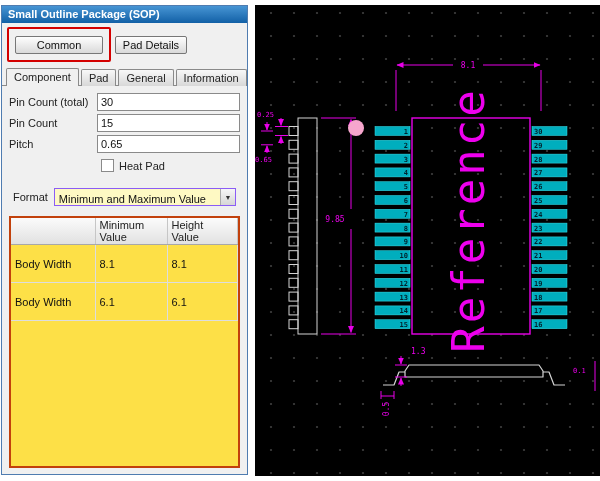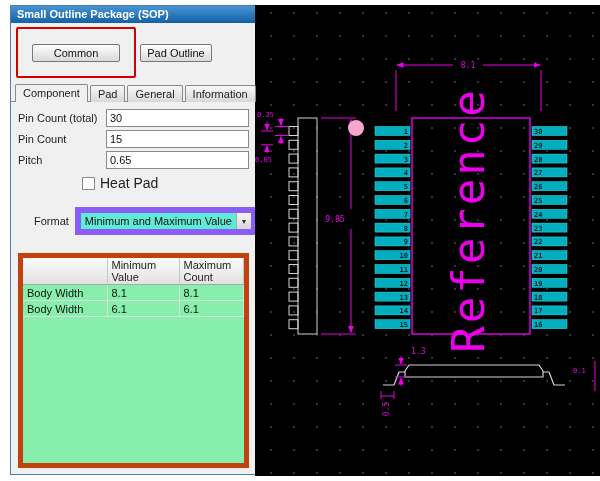--- a/index.html
+++ b/index.html
@@ -1,53 +1,53 @@
 <!DOCTYPE html>
 <html><head>
 <meta charset="utf-8">
 <style>
   html,body{margin:0;padding:0}
   body{width:600px;height:481px;position:relative;background:#fff;
        font-family:"Liberation Sans",sans-serif;overflow:hidden}
 
   
-  .window{position:absolute;left:10px;top:5px;width:247px;height:470px;
+  .window{position:absolute;left:1px;top:5px;width:247px;height:470px;
           border:1px solid #4f7cb0;background:#f0f0f0;display:flex;flex-direction:column;box-sizing:border-box}
   .titlebar{height:17px;flex:0 0 17px;background:linear-gradient(#4795d4,#1260a6);
             color:#fff;font-size:11px;font-weight:bold;line-height:17px;padding-left:6px}
   .btnrow{padding:4px 6px 1px 5px;display:flex;align-items:center}
-  .hl{border:2px solid #d40000;padding:14px;margin-right:4px;border-radius:2px}
+  .hl{border:2px solid #d40000;padding:6px;margin-right:4px;border-radius:2px}
   button.win{font-family:inherit;font-size:11px;padding:2px 0;width:88px;
              background:linear-gradient(#fefefe,#d9d9d9);border:1px solid #777;border-radius:2px;color:#111}
   button.win.pd{width:72px}
   .tabstrip{display:flex;align-items:flex-end;padding:5px 13px 0 4px;margin-bottom:-1px;position:relative;z-index:2}
   .tab{font-size:11px;padding:2px 7px;border:1px solid #8a8a8a;border-bottom:none;
        border-radius:2px 2px 0 0;background:linear-gradient(#f8f8f8,#d8d8d8);margin-right:2px;color:#222}
   .tab.active{background:#f0f0f0;padding-bottom:3px}
   .tabcontent{flex:1;border-top:1px solid #8a8a8a;padding:7px 7px 6px 7px;
               display:flex;flex-direction:column;min-height:0}
   .frow{display:flex;align-items:center;margin-bottom:3px}
   .frow label{width:88px;flex:0 0 88px;font-size:11px;color:#222}
   .frow input[type=text]{flex:1;min-width:0;font-family:inherit;font-size:11px;
         border:1px solid #8a8a8a;padding:1px 3px;height:14px;background:#fff;color:#111}
   input.dis{background:#f2f2f2;color:#9b9b9b}
-  .chkrow{margin:3px 0 4px 64px;display:flex;align-items:center;font-size:14px;color:#222}
+  .chkrow{margin:3px 0 4px 92px;display:flex;align-items:center;font-size:11px;color:#222}
   .chk{width:11px;height:11px;border:1px solid #8a8a8a;background:#fff;margin-right:5px}
-  .fmtrow{display:flex;align-items:center;margin:12px 16px 2px}
+  .fmtrow{display:flex;align-items:center;margin:12px 4px 2px}
   .fmtrow label{font-size:11px;margin-right:6px;color:#222}
-  .combo{flex:1;display:flex;border:6px solid #8b5cf6;background:#5eead4;height:16px;align-items:center}
+  .combo{flex:1;display:flex;border:1px solid #8b5cf6;background:#fef9c3;height:16px;align-items:flex-end}
   .combo-text{flex:1;font-size:11px;padding:0 4px;white-space:nowrap;overflow:hidden;color:#111}
   .combo-btn{width:15px;height:100%;background:linear-gradient(#f6f6f6,#d6d6d6);
              border-left:1px solid #aaa;display:flex;align-items:center;justify-content:center;
              font-size:7px;color:#333;box-sizing:border-box}
-  .tablewrap{flex:1;margin-top:16px;border:5px solid #c2410c;background:#86efac;overflow:hidden}
+  .tablewrap{flex:1;margin-top:8px;border:2px solid #c2410c;background:#fde047;overflow:hidden}
   table{width:100%;border-collapse:collapse;font-size:11px;table-layout:fixed}
   th{background:linear-gradient(#fbfbfb,#e1e1e1);border-right:1px solid #c6c6c6;
      border-bottom:1px solid #a8a8a8;font-weight:normal;text-align:left;padding:1px 4px;height:14px;color:#222}
-  td{border-right:1px solid #ddd;border-bottom:1px solid #ddd;padding:1px 4px;height:13px;color:#111;overflow:hidden}
+  td{border-right:1px solid #ddd;border-bottom:1px solid #ddd;padding:12px 4px;height:13px;color:#111;overflow:hidden}
 
   
   .canvas{position:absolute;left:255px;top:5px;width:345px;height:471px;background:#000}
   .dim{stroke:#e800e8;stroke-width:1;fill:none}
   .dimtext{fill:#f000f0;font:8px "DejaVu Sans Mono",monospace}
   .dimtext7{font-size:7px}
   .body-outline{stroke:#e800e8;stroke-width:1.4;fill:none}
   .sym{stroke:#d4d4d4;stroke-width:1;fill:none}
   .side{stroke:#d4d4d4;stroke-width:1.2;fill:none;stroke-linejoin:round}
   .ref{fill:#ee00ee;font:44px "DejaVu Sans Mono",monospace;letter-spacing:3px}
@@ -59,21 +59,21 @@
 
 <div class="window">
   <div class="titlebar">
     <span>Small Outline Package (SOP)</span>
   </div>
 
   <div class="btnrow">
     <span class="hl">
       <button class="win">Common</button>
     </span>
-    <button class="win pd">Pad Outline</button>
+    <button class="win pd">Pad Details</button>
   </div>
 
   <div class="tabstrip">
     <div class="tab active">Component</div>
     <div class="tab">Pad</div>
     <div class="tab">General</div>
     <div class="tab">Information</div>
   </div>
 
   <div class="tabcontent">
@@ -112,21 +112,21 @@
       <table>
         <colgroup>
             <col style="width:84px">
             <col style="width:72px">
             <col>
           </colgroup>
         <thead>
           <tr>
             <th></th>
             <th>Minimum Value</th>
-            <th>Maximum Count</th>
+            <th>Height Value</th>
           </tr>
         </thead>
         <tbody>
           <tr>
             <td>Body Width</td>
             <td>8.1</td>
             <td>8.1</td>
           </tr>
           <tr>
             <td>Body Width</td>

